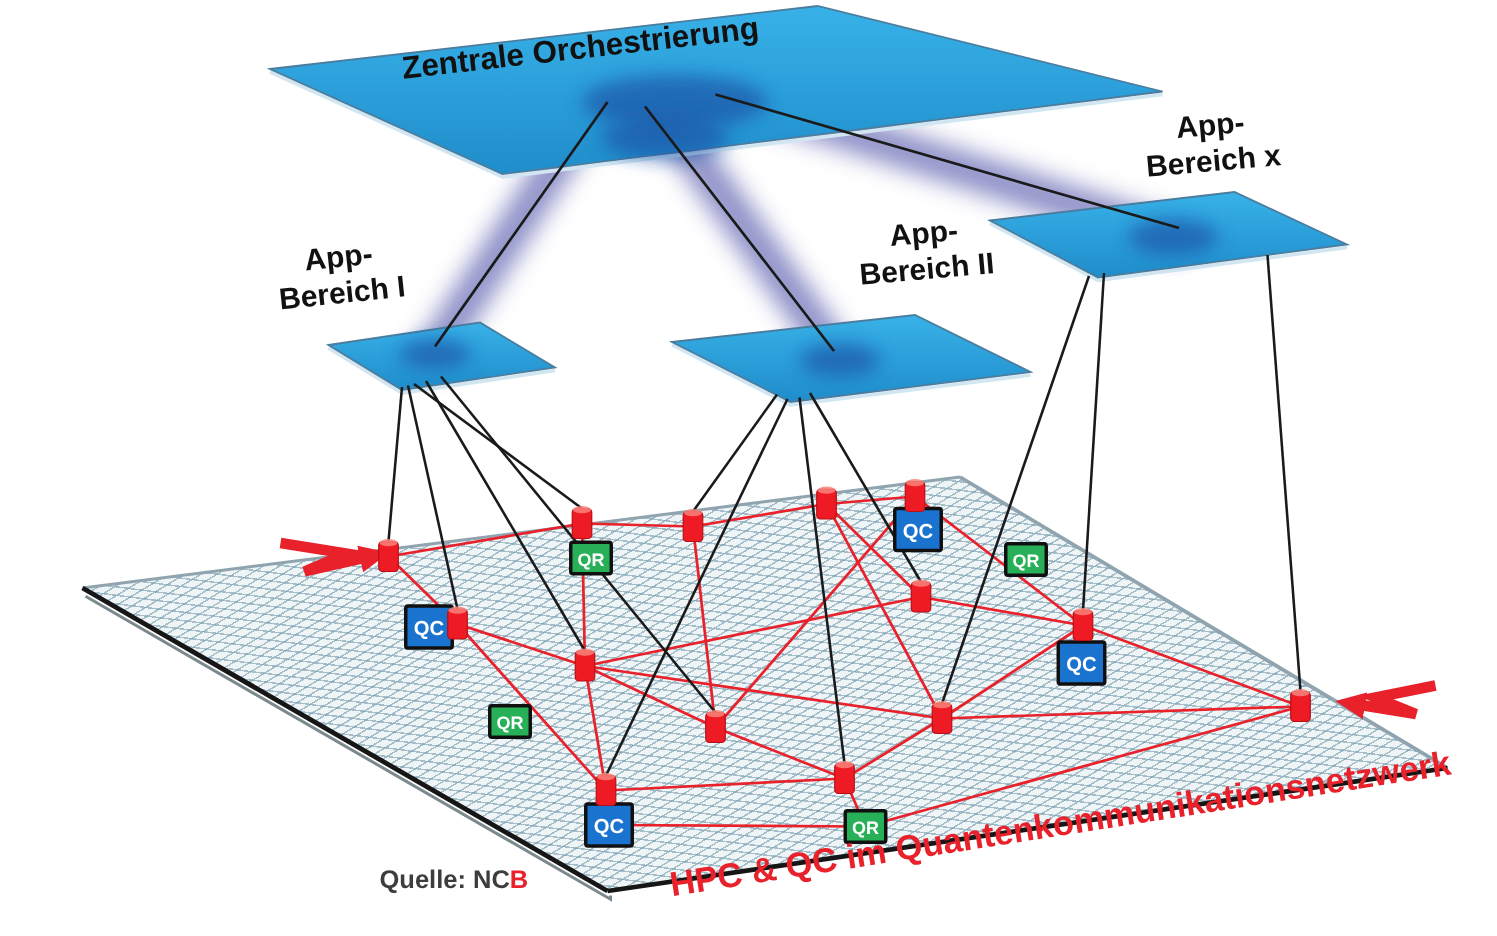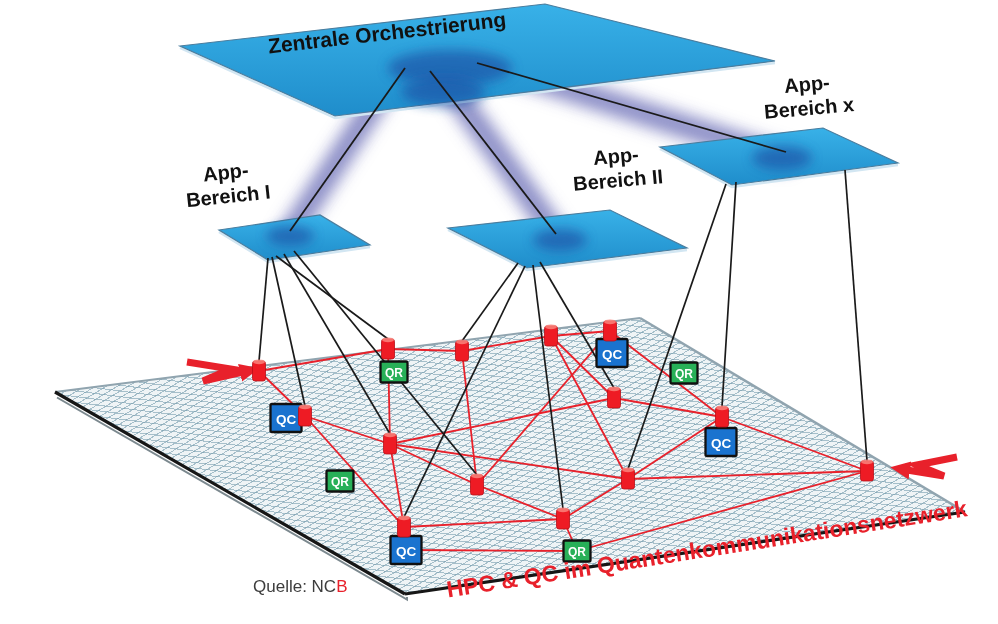--- a/index.html
+++ b/index.html
@@ -12,21 +12,21 @@
       repeating-linear-gradient(149deg,   rgba(120,158,175,0) 0 4.6px, rgba(120,158,175,.62) 4.6px 5.6px),
       #eff4f6;}
   svg#scene{position:absolute;left:0;top:0;}
   .lbl{position:absolute;font-weight:bold;color:#111;text-align:center;line-height:1.22;}
   .lbl-zentrale{left:262px;top:20px;width:250px;font-size:21px;transform:rotate(-6.5deg);}
   .lbl-app1{left:157px;top:160px;width:140px;font-size:20px;transform:rotate(-6deg);}
   .lbl-app2{left:547px;top:144px;width:140px;font-size:20px;transform:rotate(-5deg);}
   .lbl-appx{left:738px;top:72px;width:140px;font-size:20px;transform:rotate(-5deg);}
   .caption{position:absolute;left:444px;top:540px;width:474px;font-size:23px;font-weight:bold;
            transform:rotate(-8.9deg);transform-origin:50% 50%;white-space:nowrap;text-align:center;}
-  .source{position:absolute;left:253px;top:577px;font-size:17px;}
+  .source{position:absolute;left:253px;top:577px;font-size:17px;font-weight:bold;}
 </style>
 </head>
 <body>
 
 <div class="stage">
   <div id="grid-plane"></div>
   <svg id="scene" width="998" height="624" viewBox="0 0 998 624">
       <defs>
         <linearGradient id="pg" x1="0" y1="0" x2="0" y2="1">
           <stop offset="0" stop-color="#38b1e8"></stop>

